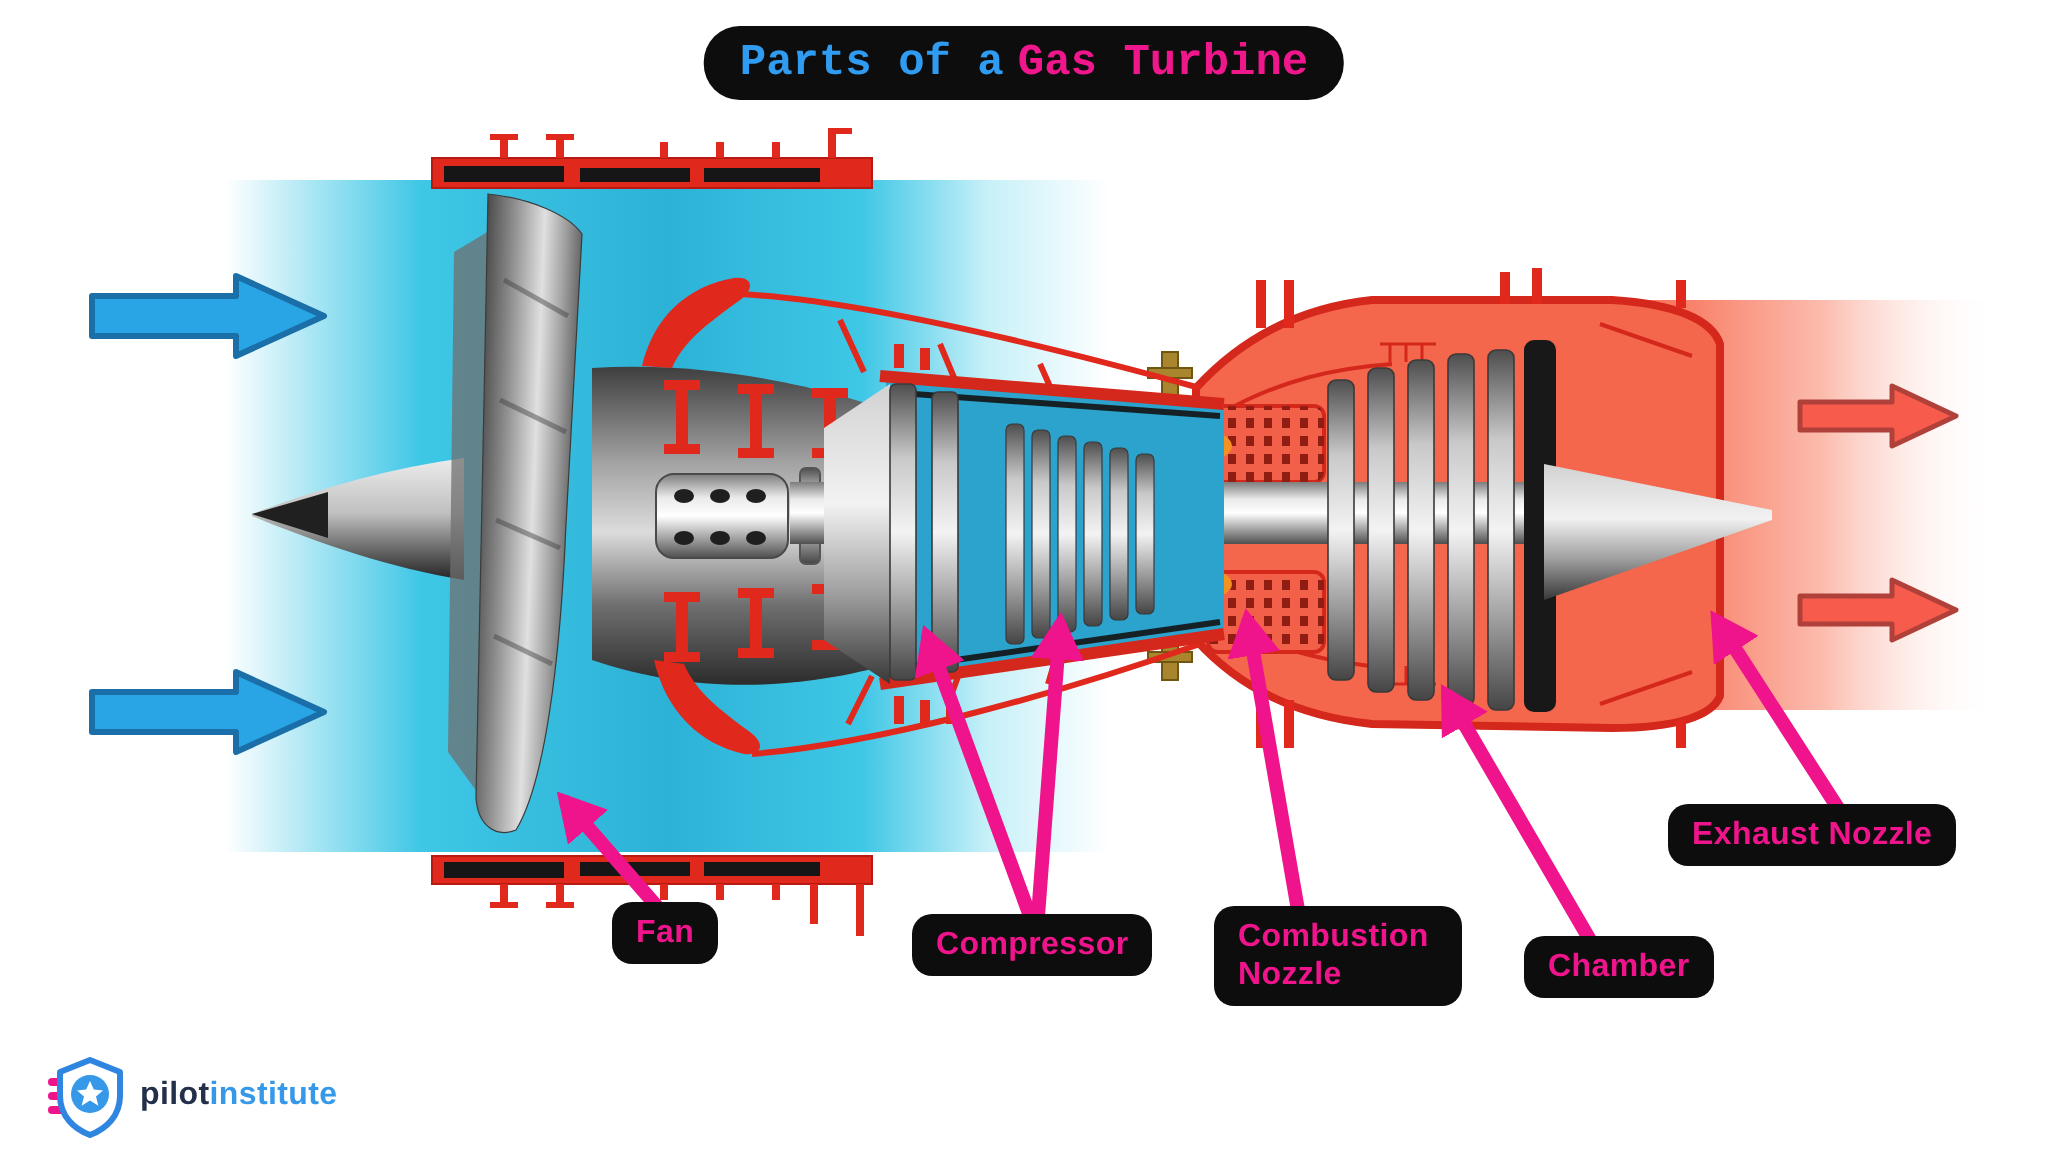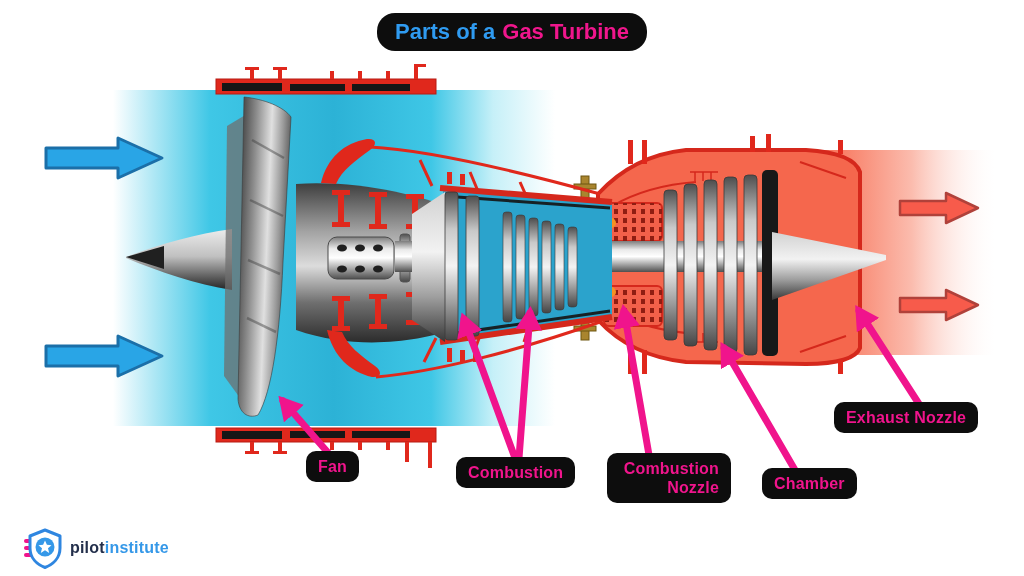--- a/index.html
+++ b/index.html
@@ -1,25 +1,25 @@
 <!DOCTYPE html>
 <html><head>
 <meta charset="utf-8">
 <style>
   html,body{margin:0;padding:0;background:#ffffff;}
   #stage{position:relative;width:1024px;height:576px;background:#ffffff;overflow:hidden;
          font-family:"Liberation Sans",sans-serif;}
   #engine-svg{position:absolute;left:0;top:0;}
   .pill{position:absolute;background:#0d0d0d;color:#f0148c;font-weight:bold;
         font-size:16px;letter-spacing:.2px;border-radius:10px;padding:6px 12px;
-        text-align:right;line-height:1.2;white-space:nowrap;}
+        text-align:left;line-height:1.2;white-space:nowrap;}
   .pill.wrap{white-space:normal;max-width:100px;}
   #title-pill{position:absolute;top:13px;left:50%;transform:translateX(-50%);
         background:#0d0d0d;border-radius:18px;padding:6px 18px;font-size:22px;
-        font-weight:bold;white-space:nowrap;}
+        font-weight:bold;white-space:nowrap;font-family:Liberation Mono, monospace;}
   #title-pill .t-prefix{color:#2f9bf1;margin-right:7px;}
   #title-pill .t-highlight{color:#f0168c;}
   #logo{position:absolute;left:24px;top:527px;display:flex;align-items:center;}
   #logo .logo-text{font-size:16px;font-weight:bold;letter-spacing:.2px;margin-left:6px;}
   #logo .w1{color:#232f4b;}
   #logo .w2{color:#3598e8;}
 </style>
 </head>
 <body>
 
@@ -262,21 +262,21 @@
       <path d="M795,470 L724,348" marker-end="url(#pinkHead)"></path>
       <path d="M919,404 L859,311" marker-end="url(#pinkHead)"></path>
     </g>
   </svg>
 
   <div id="title-pill">
     <span class="t-prefix">Parts of a</span><span class="t-highlight">Gas Turbine</span>
   </div>
 
   <div class="pill" style="left:306px;top:451px;">Fan</div>
-  <div class="pill" style="left:456px;top:457px;">Combustion</div>
+  <div class="pill" style="left:456px;top:457px;">Compressor</div>
   <div class="pill wrap" style="left:607px;top:453px;">Combustion Nozzle</div>
   <div class="pill" style="left:762px;top:468px;">Chamber</div>
   <div class="pill" style="left:834px;top:402px;">Exhaust Nozzle</div>
 
   <div id="logo">
     <svg width="40" height="42" viewBox="0 0 40 42">
       <rect x="0" y="12" width="10" height="4" rx="2" fill="#f0148c"></rect>
       <rect x="0" y="19" width="13" height="4" rx="2" fill="#f0148c"></rect>
       <rect x="0" y="26" width="10" height="4" rx="2" fill="#f0148c"></rect>
       <path d="M21,3 L36,9 V21 C36,31 29,37.5 21,40.5 C13,37.5 6,31 6,21 V9 Z" fill="#ffffff" stroke="#2f86e0" stroke-width="3" stroke-linejoin="round"></path>

